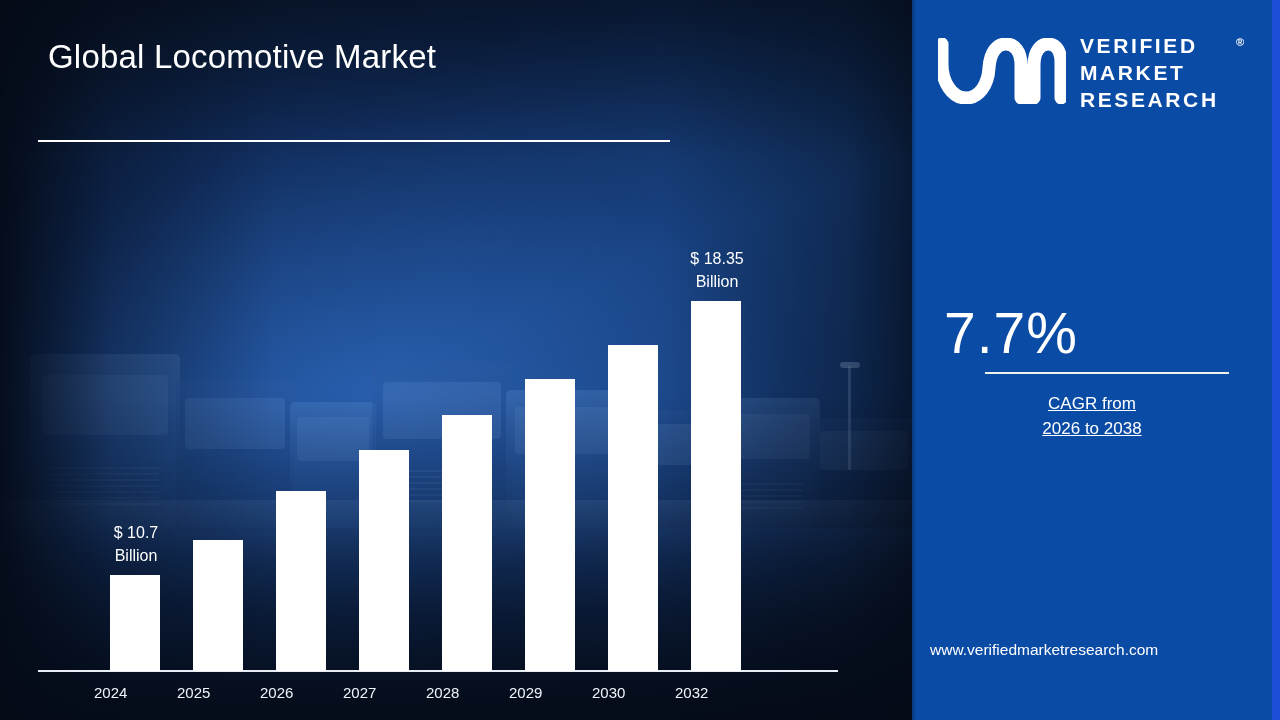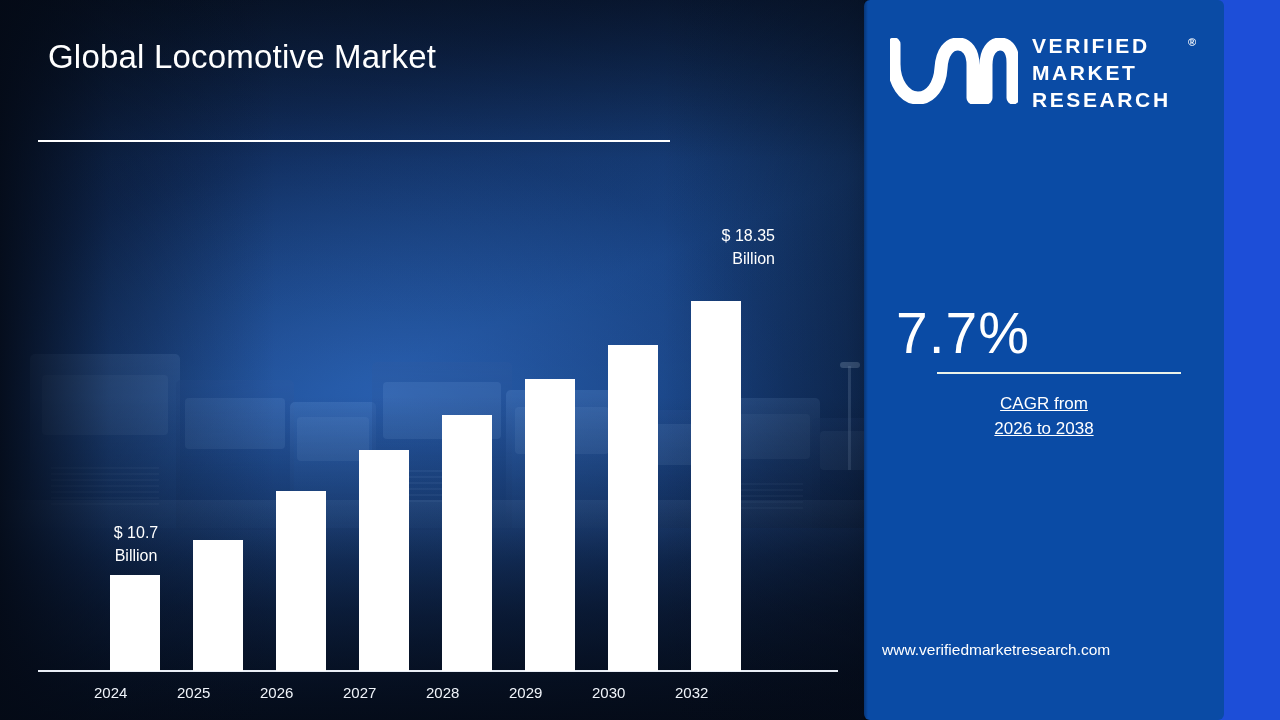--- a/index.html
+++ b/index.html
@@ -157,24 +157,23 @@
     width: 116px;
     text-align: center;
     font-size: 16px;
     line-height: 1.45;
     color: #ffffff;
   }
 
   
   #right-panel {
     position: absolute;
-    left: 864px; top: 0;
+    left: 912px; top: 0;
     width: 360px; height: 720px;
     background: #0a4ba5;
-    border-radius: 6px;
   }
   #right-panel-edge {
     position: absolute;
     left: 0; top: 0; width: 4px; height: 720px;
     background: linear-gradient(to right, rgba(0,0,0,0.28), rgba(0,0,0,0));
   }
 
   #logo-block {
     position: absolute;
     left: 26px; top: 30px;
@@ -317,21 +316,21 @@
           <div class="bar" title="2029: 16.18 USD Billion" style="height: 292px; background: rgb(255, 255, 255);"></div>
           <div class="bar-tick-label">2029</div>
         </div>
         <div class="bar-group" style="left: 592px;">
           <div class="bar" title="2030: 17.13 USD Billion" style="height: 326px; background: rgb(255, 255, 255);"></div>
           <div class="bar-tick-label">2030</div>
         </div>
         <div class="bar-group" style="left: 675px;">
           <div class="bar" title="2032: 18.35 USD Billion" style="height: 370px; background: rgb(255, 255, 255);"></div>
           <div class="bar-tick-label">2032</div>
-          <div class="bar-value-label" style="bottom: 450px; text-align: right;">
+          <div class="bar-value-label" style="bottom: 427px;">
             <div>$ 18.35</div>
             <div>Billion</div>
           </div>
         </div>
       </div>
   </div>
 
   <div id="right-panel">
     <div id="right-panel-edge"></div>
 

